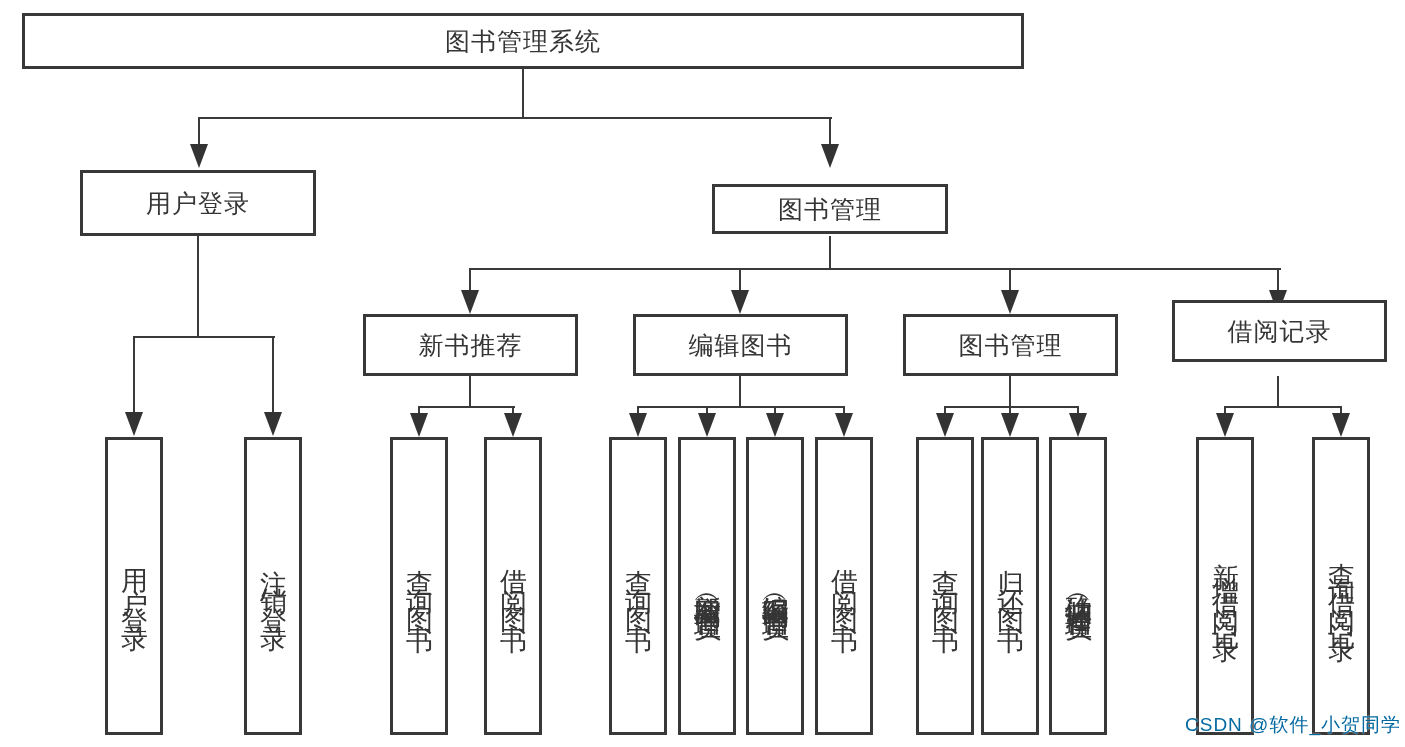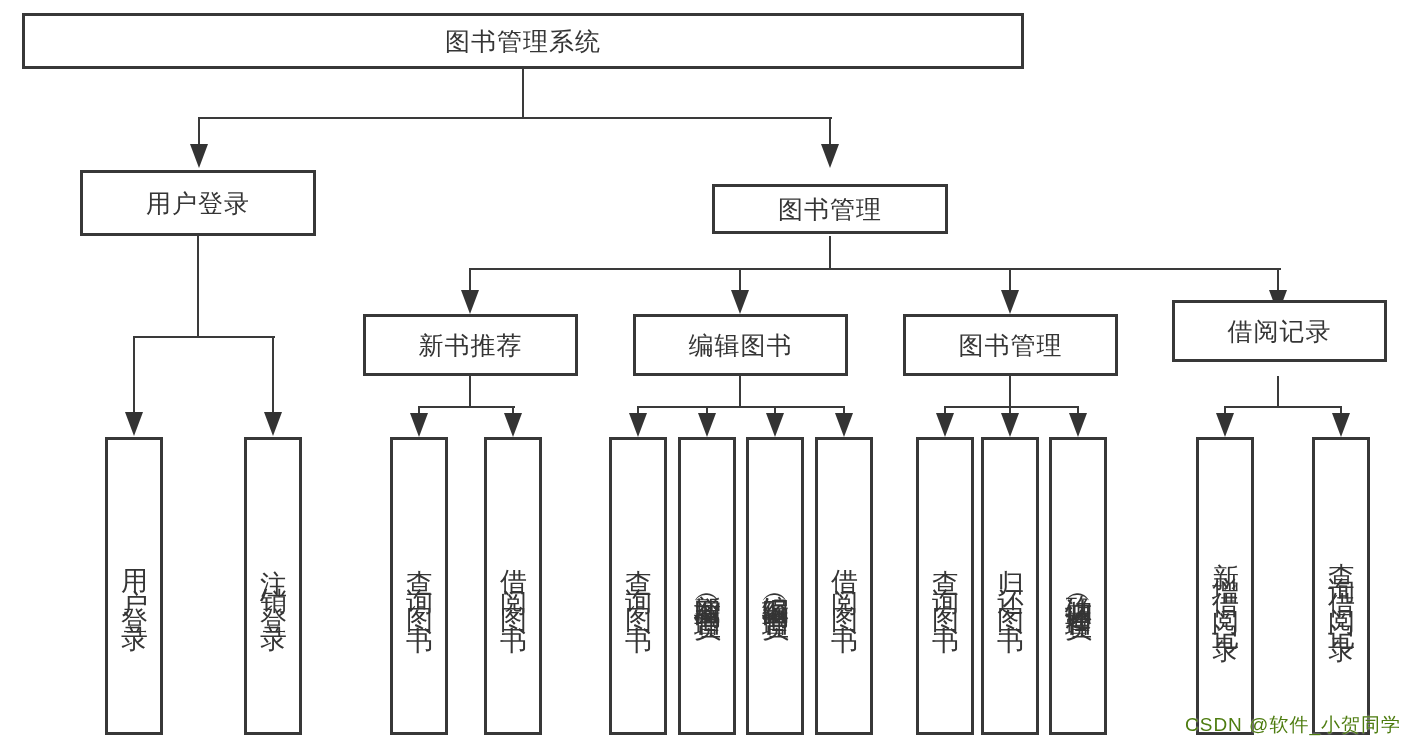--- a/index.html
+++ b/index.html
@@ -20,21 +20,21 @@
   .sp-mid   .lbl { letter-spacing:15px; }
   .sp-tight .lbl { letter-spacing:3px; }
   .hline, .vline { position:absolute; background:#3a3a3a; }
   .arrow {
     position:absolute; width:0; height:0;
     border-left:9px solid transparent; border-right:9px solid transparent;
     border-top:24px solid #333333;
   }
   .watermark {
     position:absolute; left:1185px; top:712px; font-size:19px;
-    color:#4d7c0f; letter-spacing:1px; white-space:nowrap;
+    color:#0369a1; letter-spacing:1px; white-space:nowrap;
     text-shadow:0 0 2px #ffffff;
   }
 </style>
 </head>
 <body>
 
 <div class="canvas">
 
   <div class="box" style="left:22px;top:13px;width:1002px;height:56px">
     <span class="lbl">图书管理系统</span>

